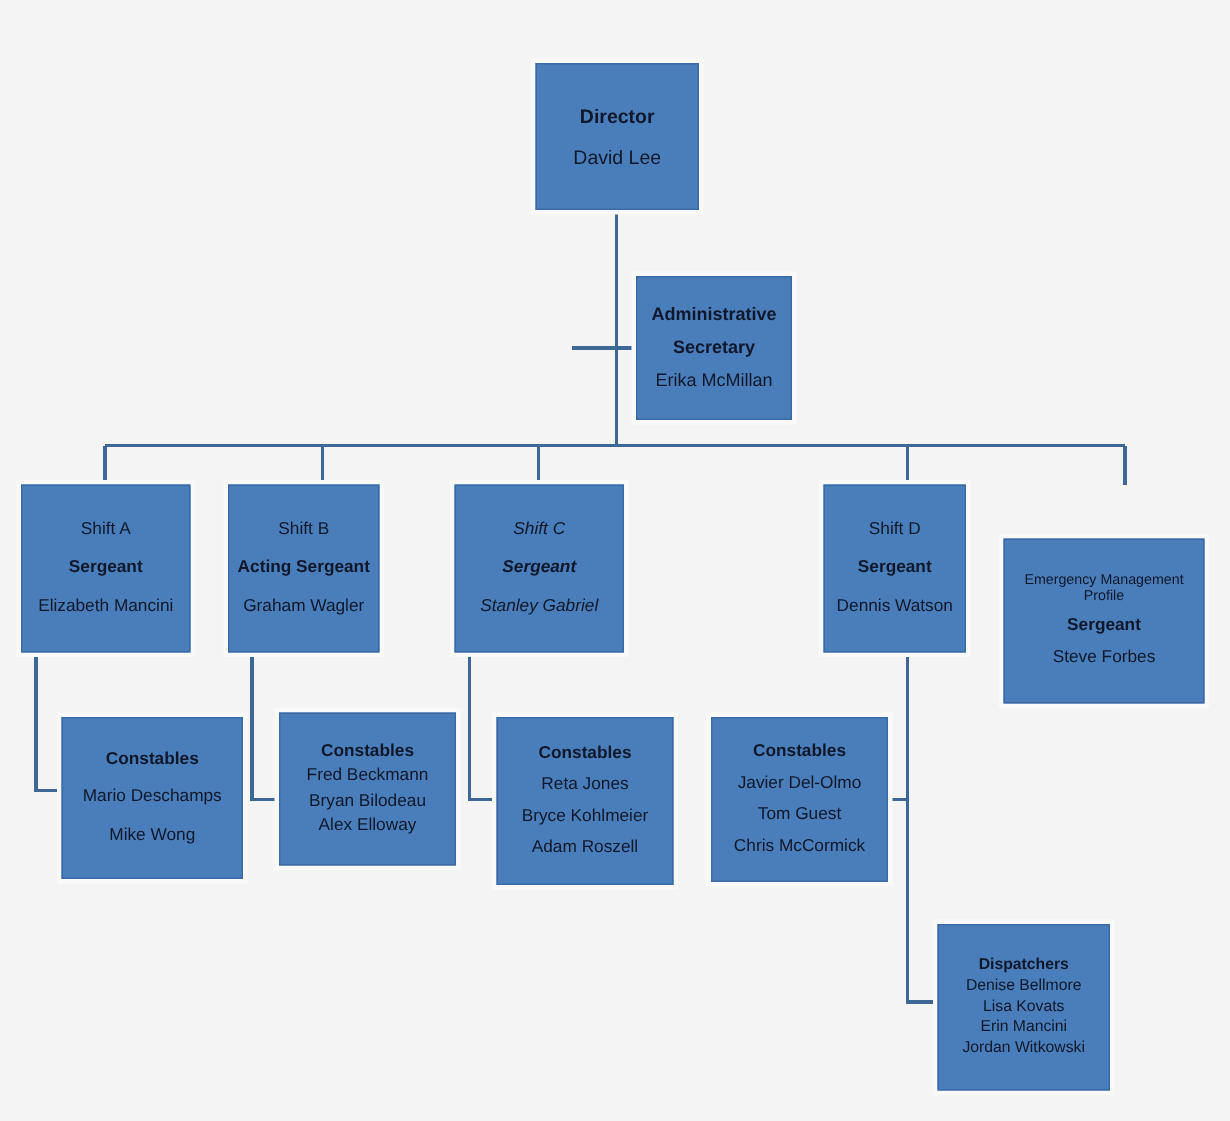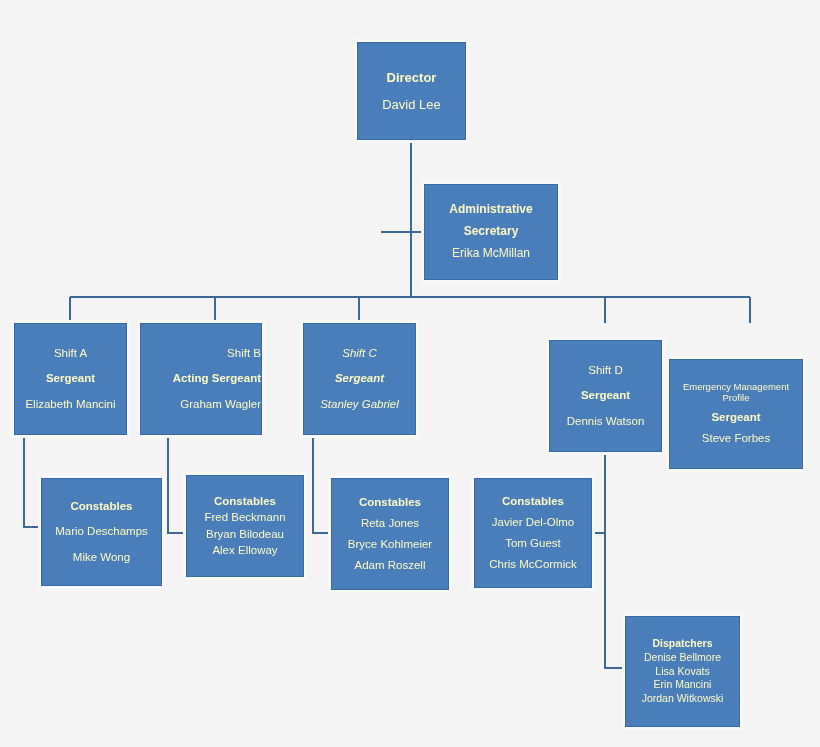--- a/index.html
+++ b/index.html
@@ -27,21 +27,21 @@
     width: 820px;
     height: 747px;
     pointer-events: none;
   }
   .node {
     position: absolute;
     box-sizing: border-box;
     background: #4a7ebb;
     border: 1px solid #3a6aa5;
     box-shadow: 0 0 0 3px #f9f9f9;
-    color: #fef9c3;
+    color: #0f172a;
     display: flex;
     flex-direction: column;
     align-items: center;
     justify-content: center;
     text-align: center;
     z-index: 2;
     line-height: 1.32;
   }
   .node .ln {
     display: block;
@@ -98,45 +98,45 @@
       <polyline points="605,533 605,668 625,668"></polyline>
     </g>
   </svg>
 
   <div class="node fs-13 sp-wide" style="left:357px; top:42px; width:109px; height:98px;">
     <span class="ln bold">Director</span>
     <span class="ln">David Lee</span>
   </div>
 
 
-  <div class="node fs-12 sp-med" style="left:424px; top:184px; width:134px; height:96px;">
+  <div class="node fs-12 sp-med" style="left:424px; top:184px; width:104px; height:96px;">
     <span class="ln bold">Administrative</span>
     <span class="ln bold">Secretary</span>
     <span class="ln">Erika McMillan</span>
   </div>
 
   <div class="node fs-11 sp-wide" style="left:14px; top:323px; width:113px; height:112px;">
     <span class="ln">Shift A</span>
     <span class="ln bold">Sergeant</span>
     <span class="ln">Elizabeth Mancini</span>
   </div>
 
-  <div class="node fs-11 sp-wide" style="left:140px; top:323px; width:122px; height:112px;text-align:right;">
+  <div class="node fs-11 sp-wide" style="left:152px; top:323px; width:101px; height:112px;">
     <span class="ln">Shift B</span>
     <span class="ln bold">Acting Sergeant</span>
     <span class="ln">Graham Wagler</span>
   </div>
 
   <div class="node fs-11 sp-wide" style="left:303px; top:323px; width:113px; height:112px;font-style:italic;">
     <span class="ln">Shift C</span>
     <span class="ln bold">Sergeant</span>
     <span class="ln">Stanley Gabriel</span>
   </div>
 
-  <div class="node fs-11 sp-wide" style="left:549px; top:340px; width:113px; height:112px;">
+  <div class="node fs-11 sp-wide" style="left:549px; top:323px; width:95px; height:112px;">
     <span class="ln">Shift D</span>
     <span class="ln bold">Sergeant</span>
     <span class="ln">Dennis Watson</span>
   </div>
 
   <div class="node fs-11 sp-med" style="left:669px; top:323px; width:134px; height:110px;margin-top:36px;">
     <span class="ln small">Emergency Management Profile</span>
     <span class="ln bold">Sergeant</span>
     <span class="ln">Steve Forbes</span>
   </div>

